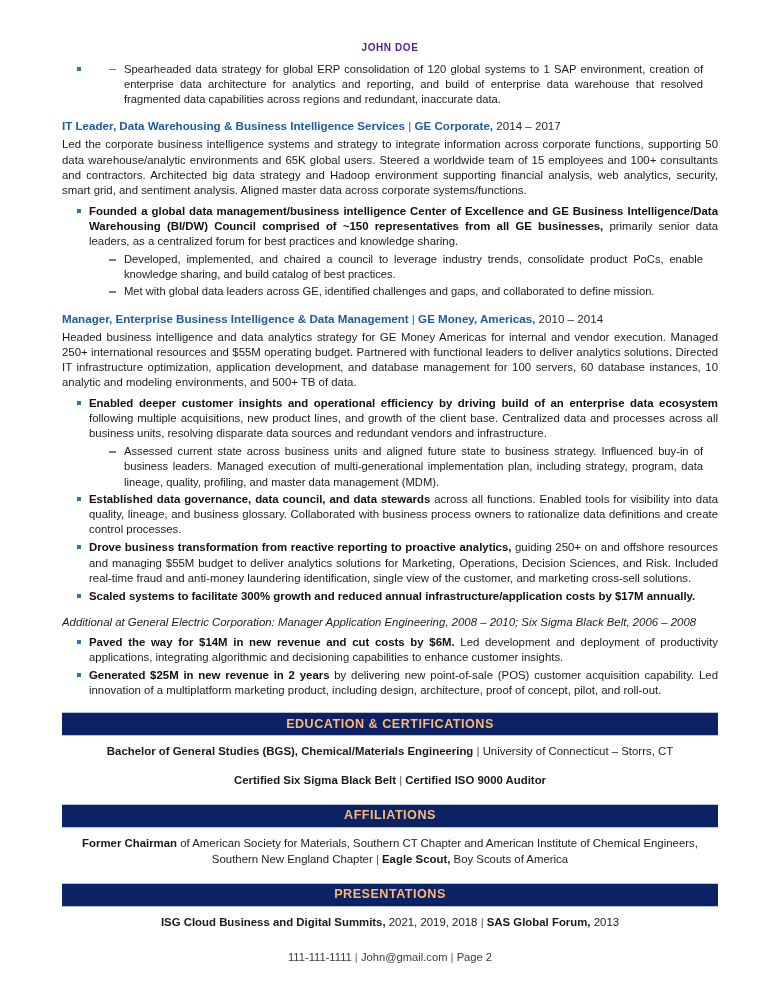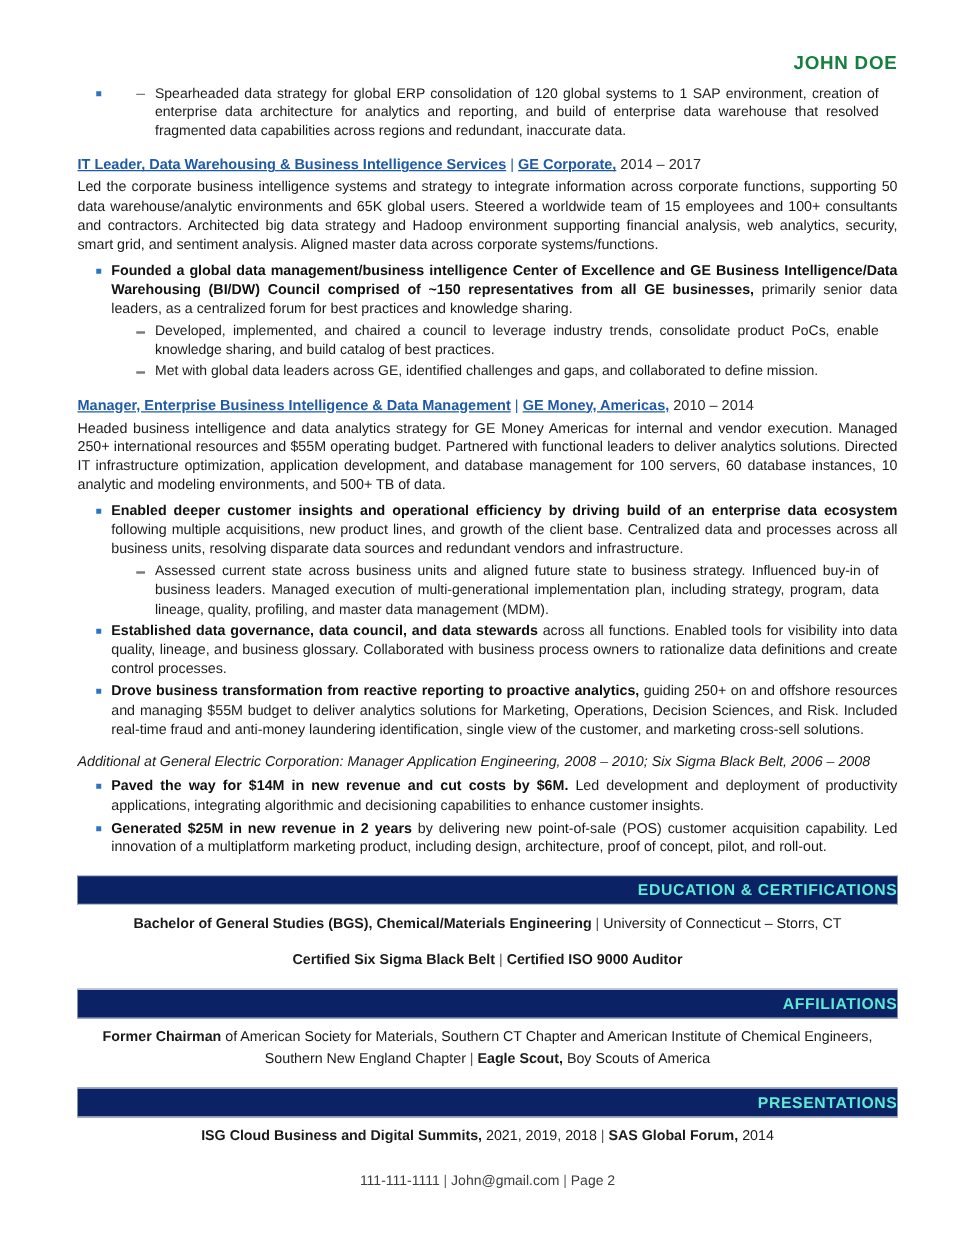--- a/index.html
+++ b/index.html
@@ -17,25 +17,25 @@
   .page {
     position: relative;
     width: 768px;
     height: 994px;
     background: #ffffff;
     box-sizing: border-box;
     padding: 42px 50px 0 62px;
   }
 
   .name-heading {
-    text-align: right;
-    font-size: 15px;
+    text-align: center;
+    font-size: 10px;
     font-weight: bold;
     letter-spacing: 0.6px;
-    color: #15803d;
+    color: #4c1d95;
     margin: 0 0 9px 0;
   }
 
   
   .bullet {
     position: relative;
     padding-left: 27px;
     margin: 0 0 3px 0;
     font-size: 11.4px;
     line-height: 1.335;
@@ -68,21 +68,21 @@
     background: #7b7b7b;
   }
 
   
   .job-title {
     font-size: 11.6px;
     color: #1f5aa6;
     margin: 11px 0 4px 0;
     line-height: 1.3;
   }
-  .job-title .strong { font-weight: bold; text-decoration: underline; }
+  .job-title .strong { font-weight: bold; }
   .job-title .sep { font-weight: normal; color: #1f5aa6; }
   .job-title .dates { font-weight: normal; color: #2a2a2a; }
 
   .job-summary {
     font-size: 11.4px;
     line-height: 1.34;
     text-align: justify;
     margin: 0 0 5px 0;
   }
 
@@ -90,22 +90,22 @@
     font-size: 11.4px;
     font-style: italic;
     line-height: 1.35;
     margin: 11px 0 4px 0;
   }
   .additional-line b { font-weight: normal; }
 
   
   .banner {
     background: #0b2265;
-    color: #5eead4;
-    text-align: right;
+    color: #fdba74;
+    text-align: center;
     font-size: 12.6px;
     font-weight: bold;
     letter-spacing: 0.5px;
     padding: 3.5px 0 4.5px 0;
     margin: 0 0 0 0;
     border-top: 1px solid #b9c2d4;
     border-bottom: 1px solid #b9c2d4;
   }
   .section-gap-edu { margin-top: 14px; }
   .section-gap-aff { margin-top: 15px; }
@@ -180,20 +180,24 @@
   <div class="bullet">
     <span class="sq"></span>
     <b>Established data governance, data council, and data stewards</b><span> across all functions. Enabled tools for visibility into data quality, lineage, and business glossary. Collaborated with business process owners to rationalize data definitions and create control processes.</span>
   </div>
 
   <div class="bullet">
     <span class="sq"></span>
     <b>Drove business transformation from reactive reporting to proactive analytics,</b><span> guiding 250+ on and offshore resources and managing $55M budget to deliver analytics solutions for Marketing, Operations, Decision Sciences, and Risk. Included real-time fraud and anti-money laundering identification, single view of the customer, and marketing cross-sell solutions.</span>
   </div>
 
+  <div class="bullet">
+    <span class="sq"></span>
+    <b>Scaled systems to facilitate 300% growth and reduced annual infrastructure/application costs by $17M annually.</b><span></span>
+  </div>
 
   <div class="additional-line">
     <span>Additional at General Electric Corporation: </span><b>Manager Application Engineering</b><span>, 2008 – 2010; </span><b>Six Sigma Black Belt</b><span>, 2006 – 2008</span>
   </div>
 
   <div class="bullet">
     <span class="sq"></span>
     <b>Paved the way for $14M in new revenue and cut costs by $6M.</b><span> Led development and deployment of productivity applications, integrating algorithmic and decisioning capabilities to enhance customer insights.</span>
   </div>
   <div class="bullet">
@@ -209,20 +213,20 @@
     <b>Certified Six Sigma Black Belt</b><span class="pipe">  |  </span><b>Certified ISO 9000 Auditor</b>
   </div>
 
   <div class="banner section-gap-aff">AFFILIATIONS</div>
   <div class="centered-line first">
     <b>Former Chairman</b><span> of American Society for Materials, Southern CT Chapter and American Institute of Chemical Engineers, Southern New England Chapter </span><span class="pipe"> |  </span><b>Eagle Scout,</b><span> Boy Scouts of America</span>
   </div>
 
   <div class="banner section-gap-pres">PRESENTATIONS</div>
   <div class="centered-line first">
-    <b>ISG Cloud Business and Digital Summits,</b><span> 2021, 2019, 2018  </span><span class="pipe">|  </span><b>SAS Global Forum,</b><span> 2014</span>
+    <b>ISG Cloud Business and Digital Summits,</b><span> 2021, 2019, 2018  </span><span class="pipe">|  </span><b>SAS Global Forum,</b><span> 2013</span>
   </div>
 
   <div class="footer-line">
     <span>111-111-1111</span><span class="pipe"> | </span><span>John@gmail.com</span><span class="pipe"> | </span><span>Page 2</span>
   </div>
 
 </div>
 
 </body></html>

